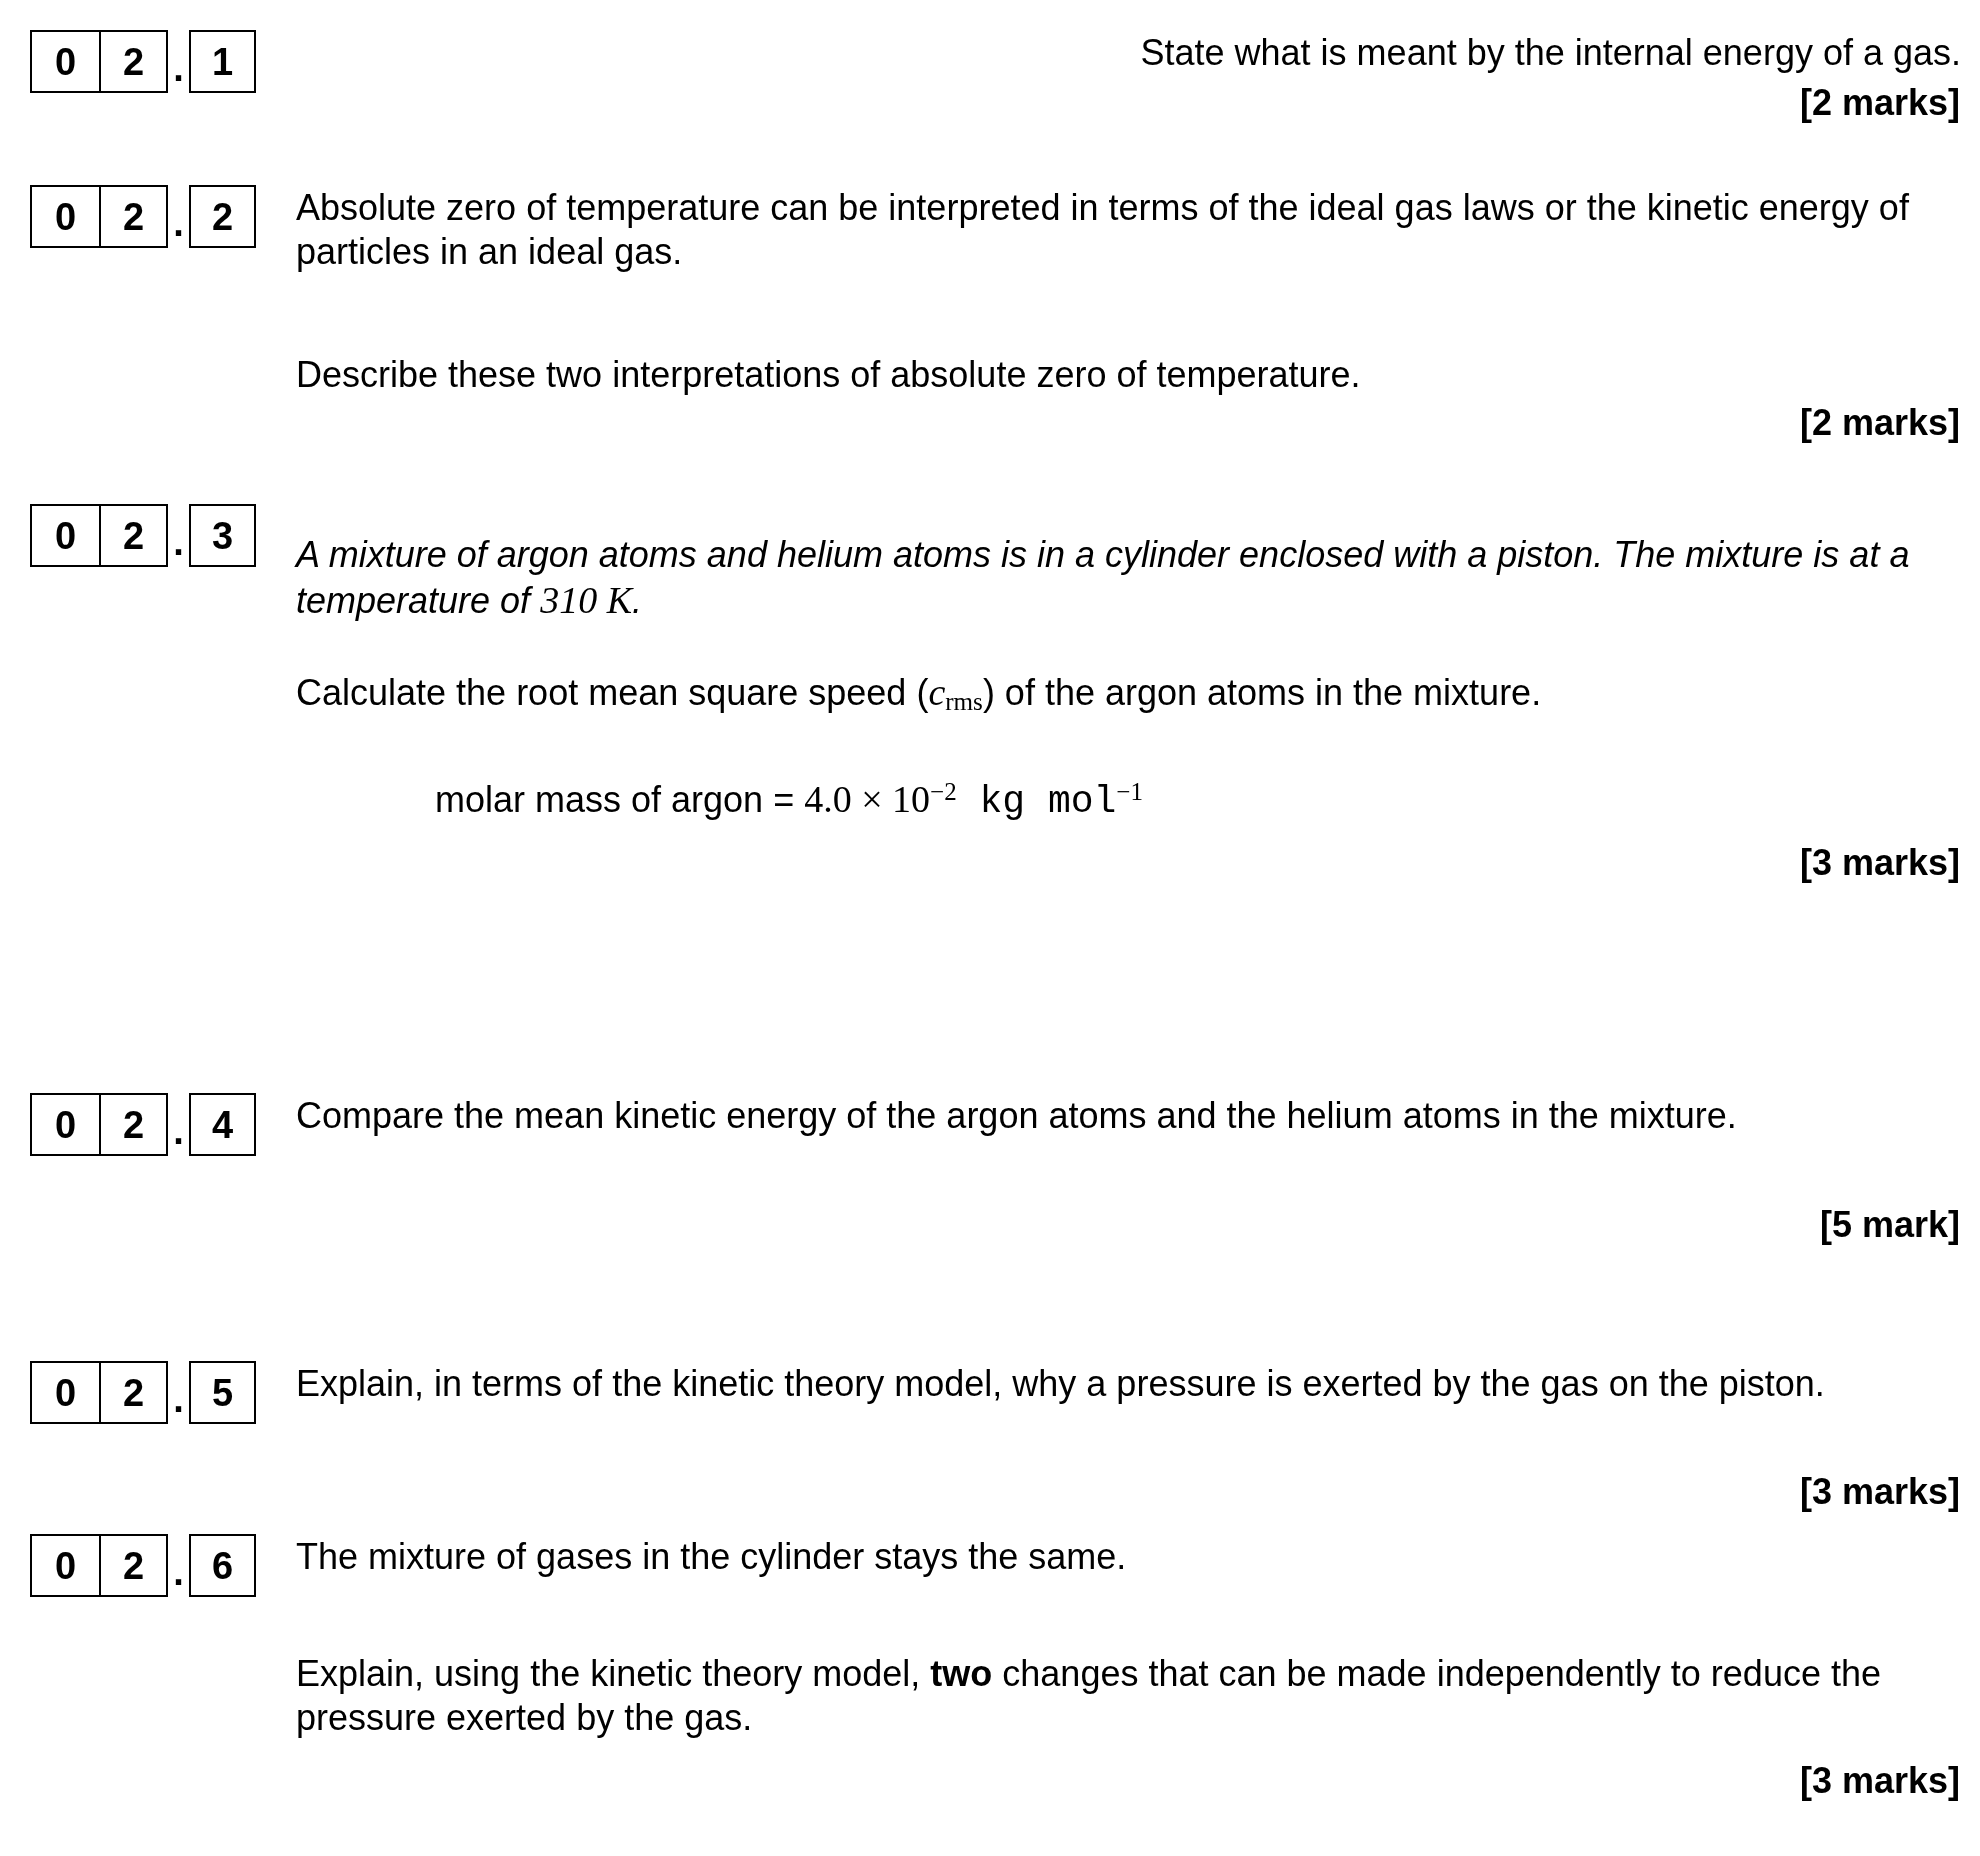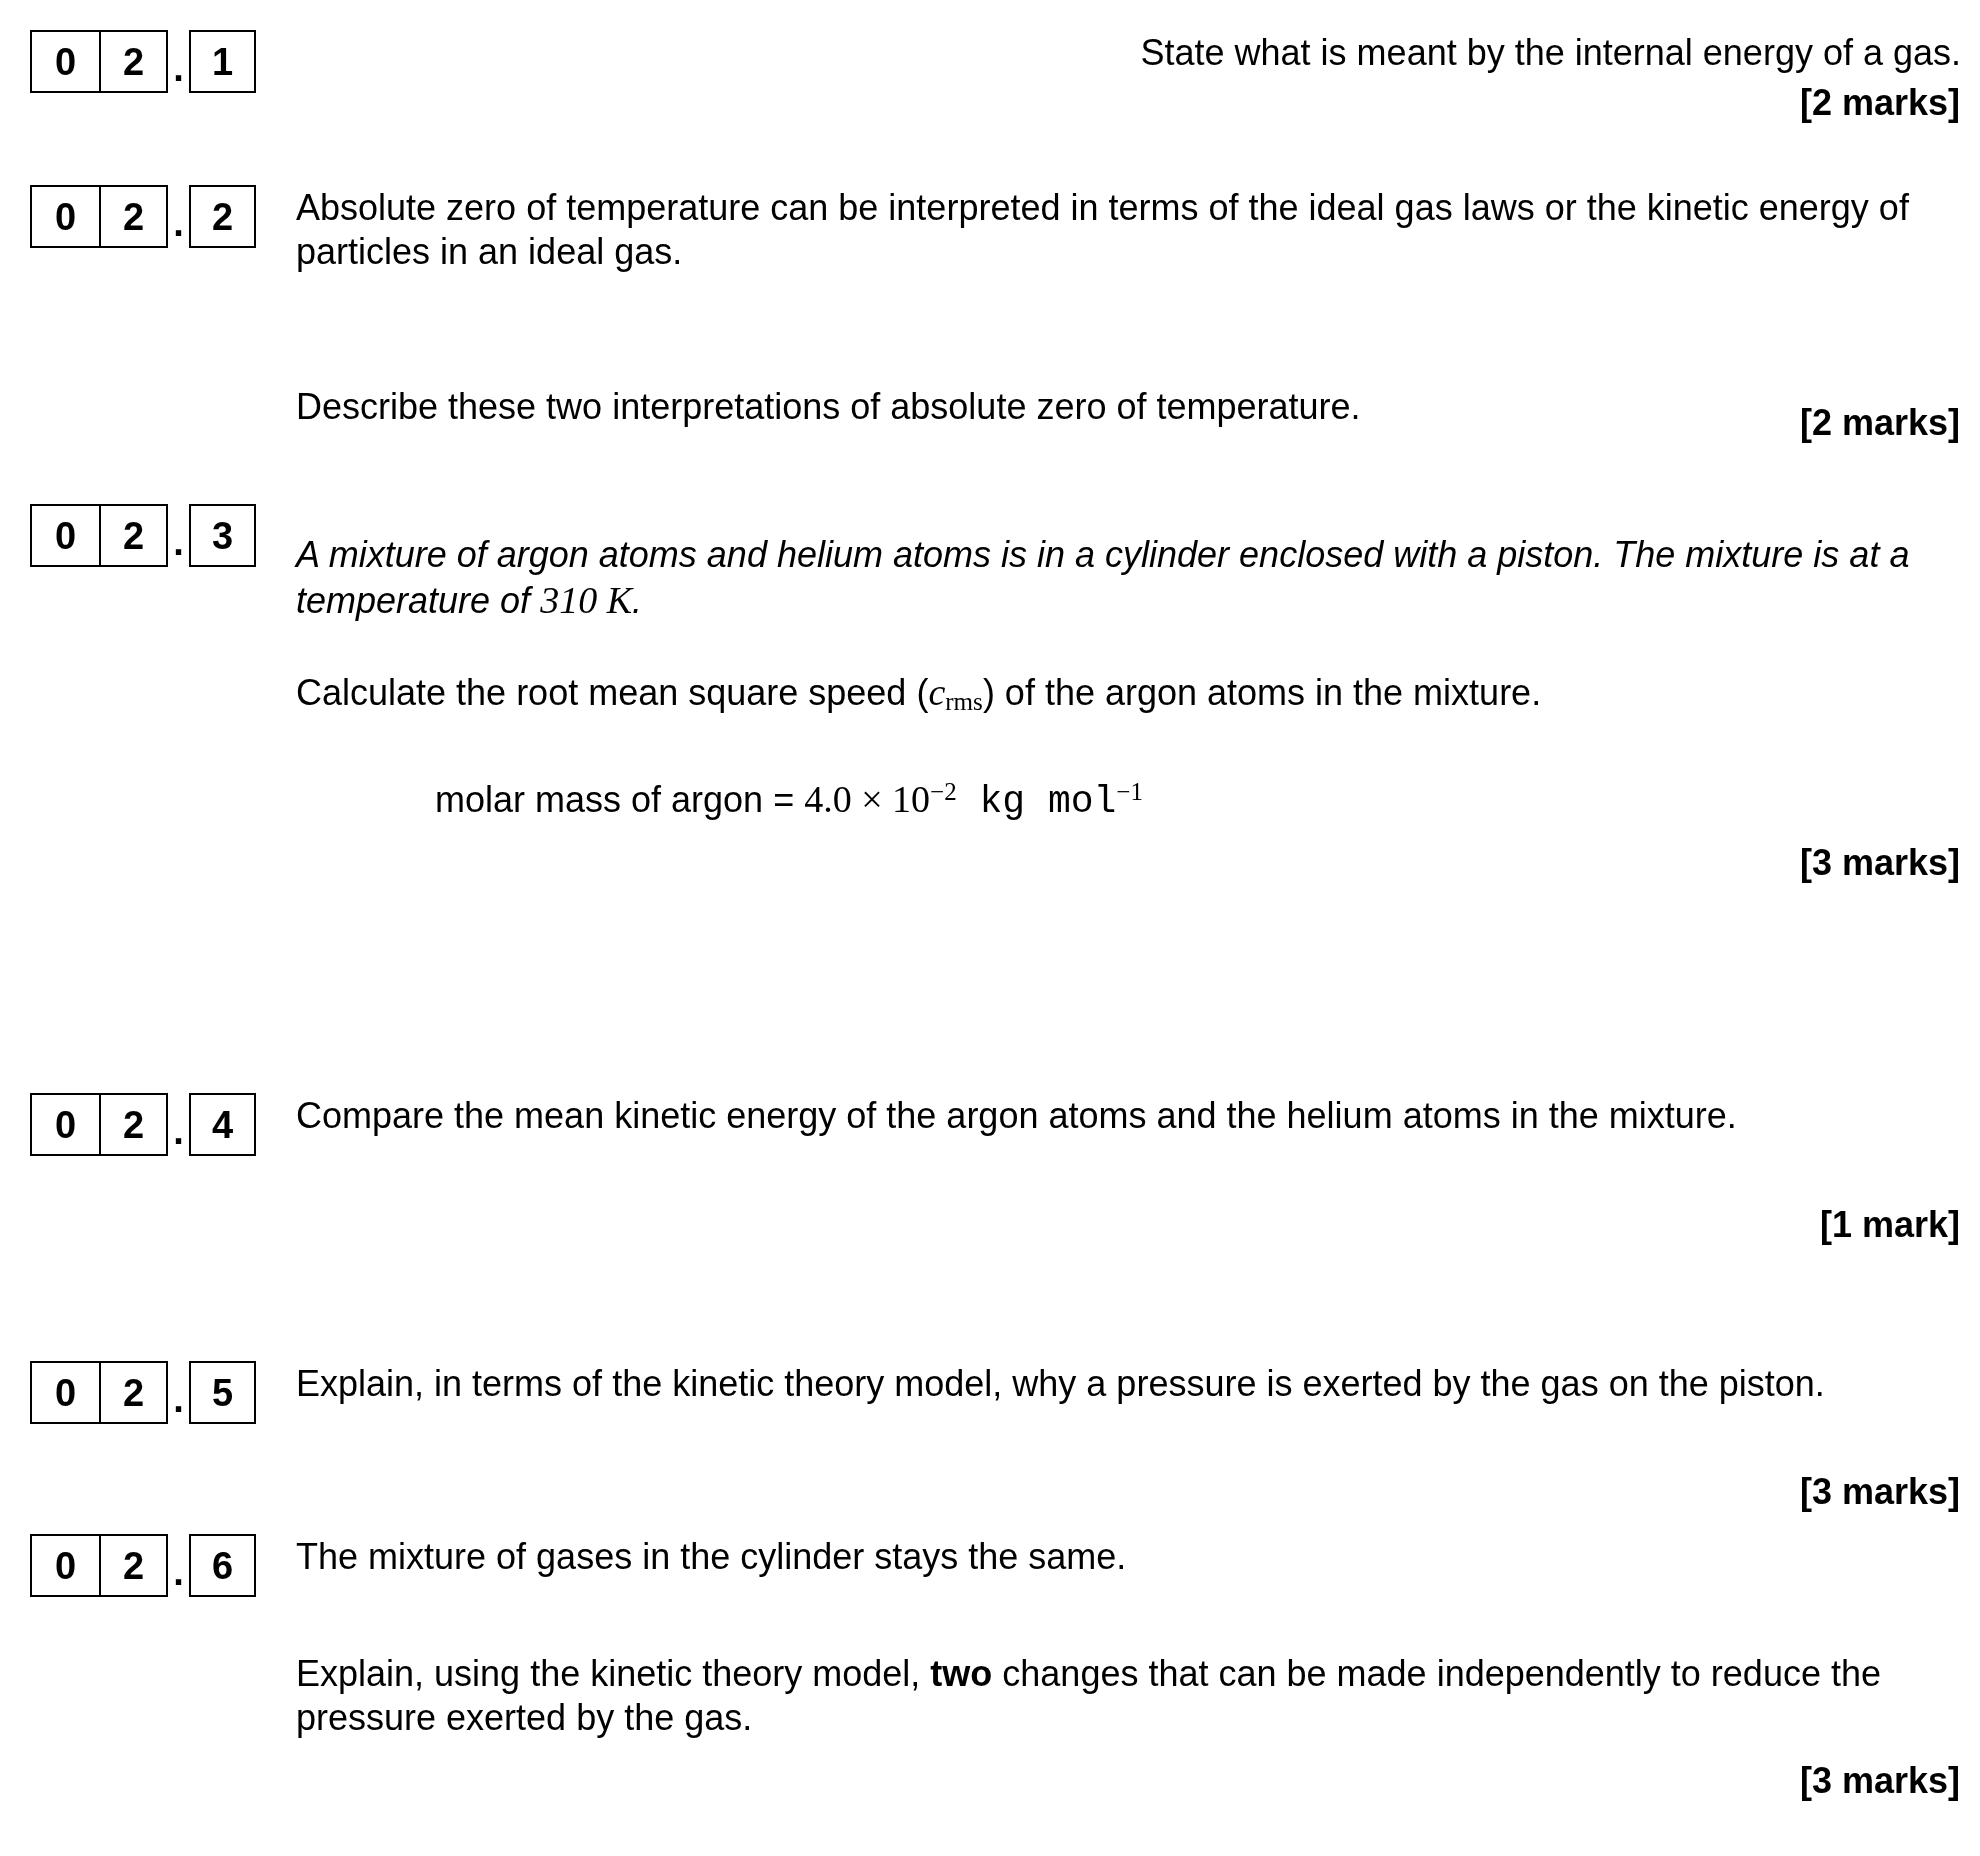--- a/index.html
+++ b/index.html
@@ -182,21 +182,21 @@
   <div class="qnum" style="top:185px;">
     <div class="major">
       <div class="cell">0</div>
       <div class="cell">2</div>
     </div>
     <div class="dot">.</div>
     <div class="minor">2</div>
   </div>
 
   <div class="qtext" style="top:186px;">Absolute zero of temperature can be interpreted in terms of the ideal gas laws or the kinetic energy of particles in an ideal gas.</div>
-  <div class="qtext" style="top:353px;margin-top:32px;">Describe these two interpretations of absolute zero of temperature.</div>
+  <div class="qtext" style="top:353px;">Describe these two interpretations of absolute zero of temperature.</div>
   <div class="marks" style="top:401px;">[2 marks]</div>
 
   <div class="qnum" style="top:504px;">
     <div class="major">
       <div class="cell">0</div>
       <div class="cell">2</div>
     </div>
     <div class="dot">.</div>
     <div class="minor">3</div>
   </div>
@@ -213,21 +213,21 @@
   <div class="qnum" style="top:1093px;">
     <div class="major">
       <div class="cell">0</div>
       <div class="cell">2</div>
     </div>
     <div class="dot">.</div>
     <div class="minor">4</div>
   </div>
 
   <div class="qtext" style="top:1094px;">Compare the mean kinetic energy of the argon atoms and the helium atoms in the mixture.</div>
-  <div class="marks" style="top:1203px;">[1 mark]</div>
+  <div class="marks" style="top:1203px;">[5 mark]</div>
 
   <div class="qnum" style="top:1361px;">
     <div class="major">
       <div class="cell">0</div>
       <div class="cell">2</div>
     </div>
     <div class="dot">.</div>
     <div class="minor">5</div>
   </div>
 

